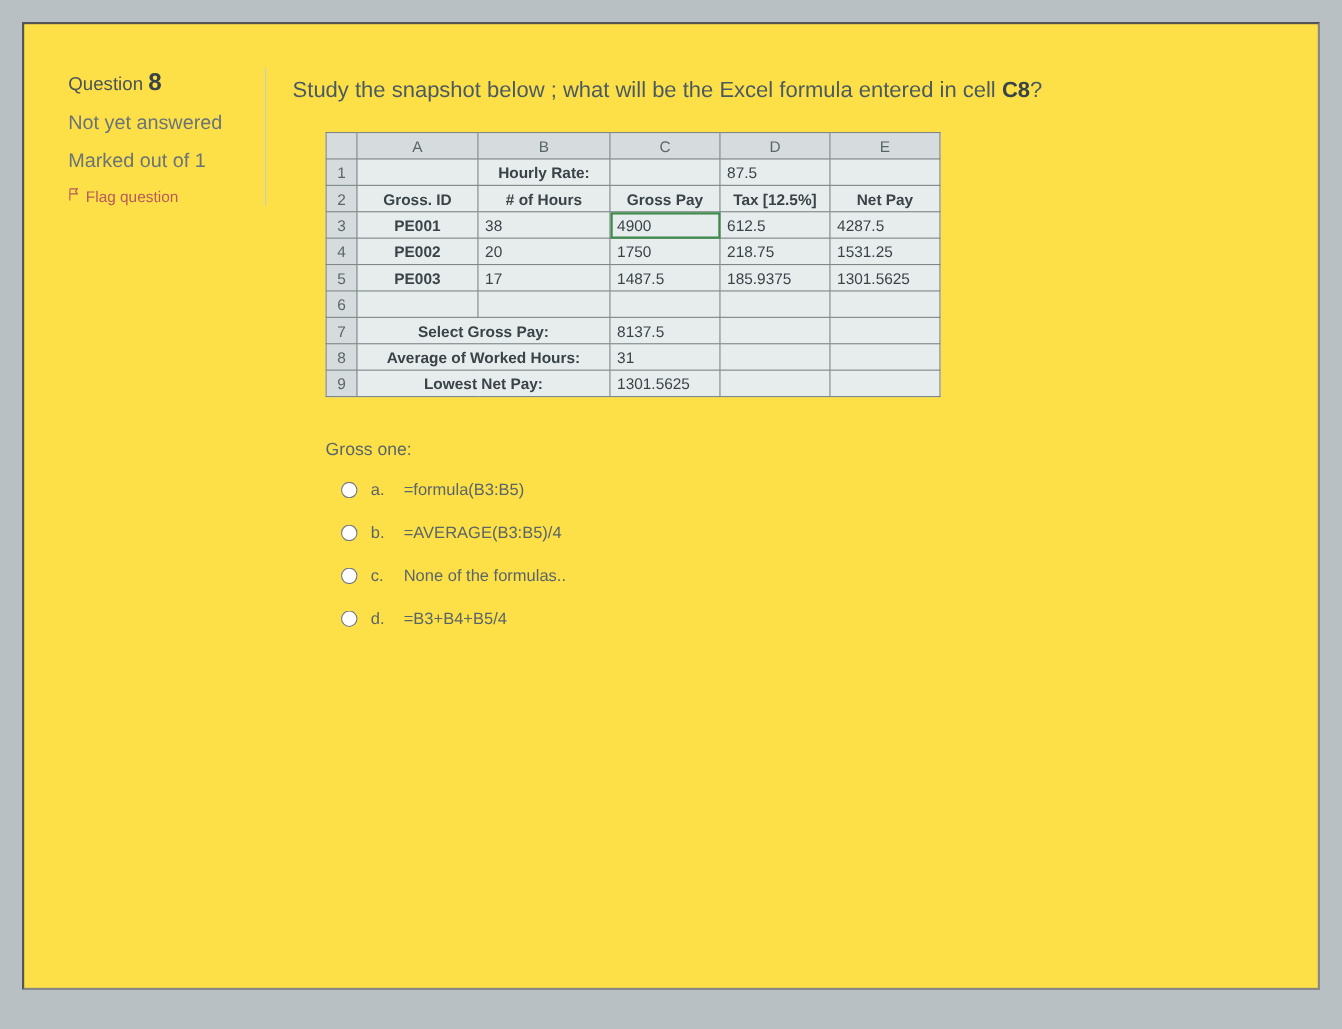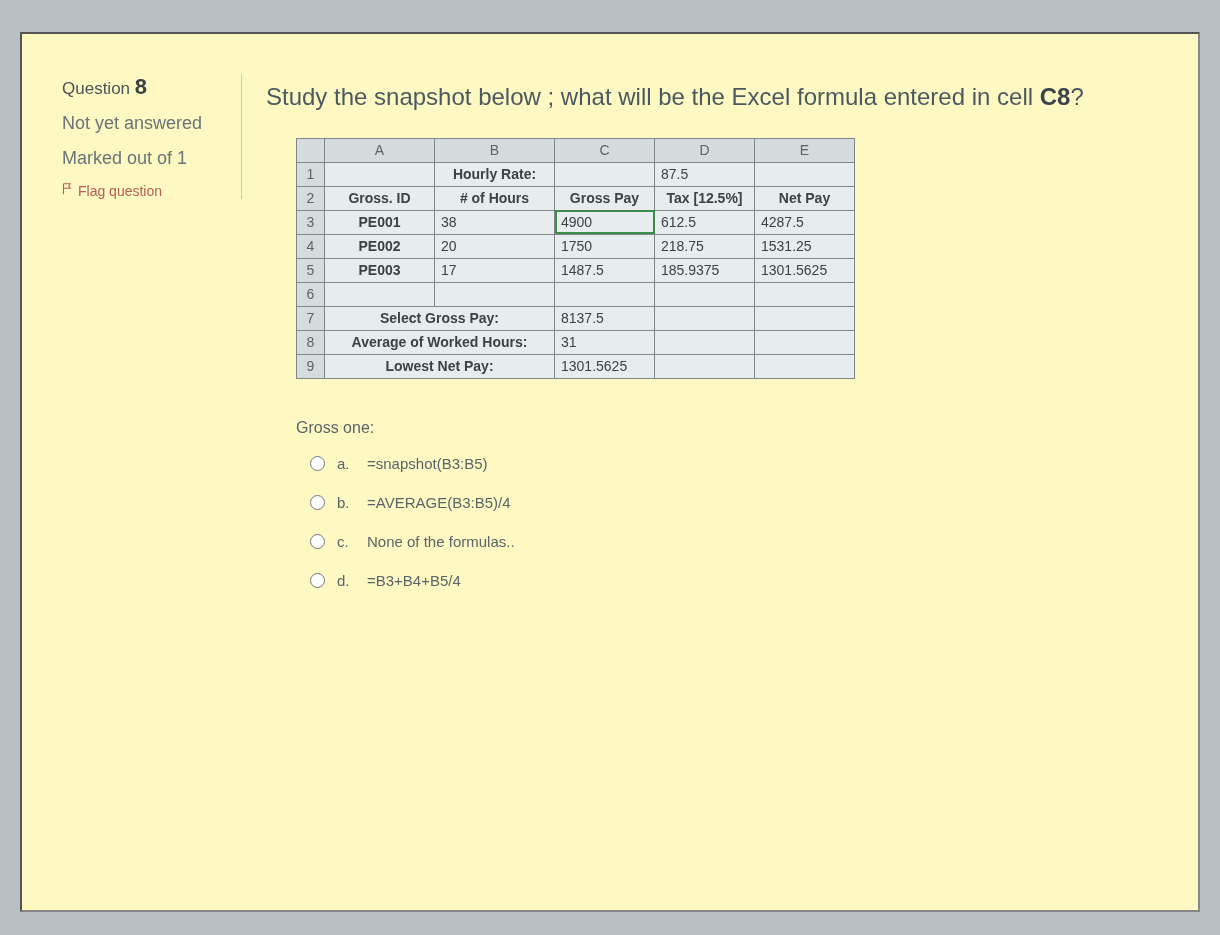--- a/index.html
+++ b/index.html
@@ -3,48 +3,47 @@
 <meta charset="utf-8">
 <style>
   * { box-sizing: border-box; margin: 0; padding: 0; }
   body {
     font-family: Arial, Helvetica, sans-serif;
     background: #b8c0c3;
     padding: 20px;
     color: #4a5558;
   }
   .frame {
-    background: #fef9c3;
+    background: #fde047;
     border: 2px solid #888;
     border-top-color: #555;
     border-left-color: #555;
     padding: 10px 21px 40px 10px;
     min-height: 880px;
     position: relative;
-    margin-top: 12px;
   }
   .quiz-panel {
     display: flex;
     align-items: flex-start;
     gap: 24px;
     padding: 30px 40px 30px 30px;
   }
   .sidebar {
     width: 180px;
     flex-shrink: 0;
     border-right: 1px solid #c5cbce;
     padding-right: 18px;
   }
   .q-title { font-size: 17px; color: #4a5358; margin-bottom: 12px; }
   .q-title .num { font-size: 22px; font-weight: bold; color: #3a4348; }
   .status, .marked { font-size: 18px; color: #6a7478; margin-bottom: 12px; line-height: 1.3; }
   .flag-link { font-size: 14px; color: #b75b5b; cursor: pointer; display: flex; gap: 4px; }
   .flag-icon { width: 12px; height: 12px; }
   .content { flex: 1; padding-top: 6px; }
-  .stem { font-size: 24px; color: #4a5a60; margin-bottom: 24px; line-height: 1.4; }
+  .stem { font-size: 20px; color: #4a5a60; margin-bottom: 24px; line-height: 1.4; }
   .stem .cellref { font-weight: bold; color: #3a4348; }
   table.excel {
     border-collapse: collapse;
     font-size: 14px;
     background: #e7ecec;
     margin-left: 30px;
     margin-bottom: 40px;
   }
   table.excel th, table.excel td {
     border: 1px solid #7d8688;
@@ -188,21 +187,21 @@
           </tr>
         </tbody>
       </table>
 
       <div class="prompt">Gross one:</div>
 
       <div class="options">
         <label class="option">
           <input type="radio" name="ans" style="">
           <span class="letter">a.</span>
-          <span>=snapshot(B3:B5)</span>
+          <span>=formula(B3:B5)</span>
         </label>
         <label class="option">
           <input type="radio" name="ans" style="">
           <span class="letter">b.</span>
           <span>=AVERAGE(B3:B5)/4</span>
         </label>
         <label class="option">
           <input type="radio" name="ans" style="">
           <span class="letter">c.</span>
           <span>None of the formulas..</span>

